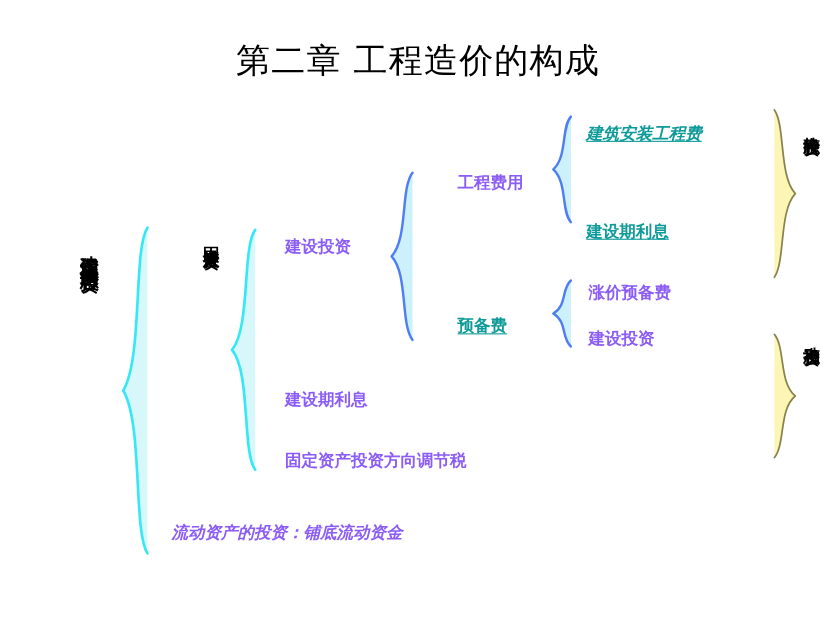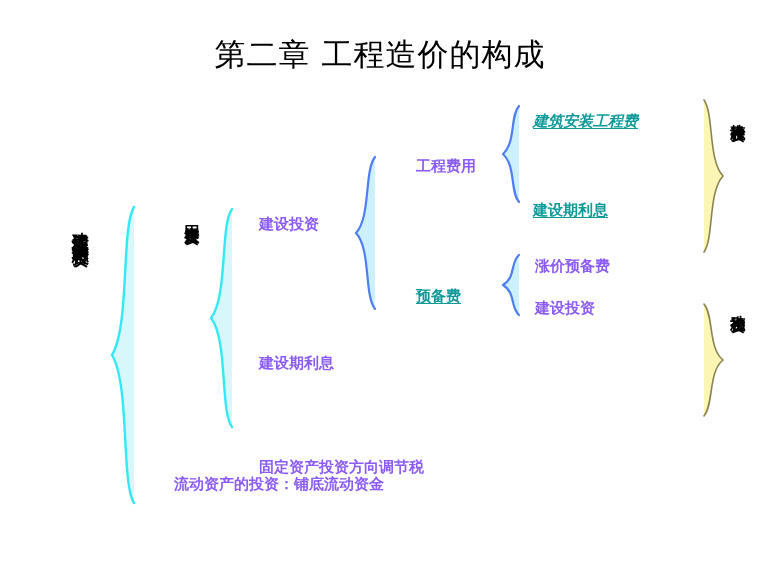--- a/index.html
+++ b/index.html
@@ -87,23 +87,23 @@
   <div class="brace" style="left:208px; top:207px;">
     <svg width="32" height="222" viewBox="0 0 32 222" aria-hidden="true">
       <path d="M24,2 C12,18 20,90 3,111 C20,132 12,204 24,220" fill="#d7f7fb" stroke="#35e8f5" stroke-width="2.4" stroke-linecap="round" stroke-linejoin="round"></path>
     </svg>
   </div>
 
   <div class="abs node" style="left:259px; top:216px;text-align:right;">建设投资</div>
 
   <div class="abs node" style="left:259px; top:355px;">建设期利息</div>
 
-  <div class="abs node" style="left:259px; top:411px;margin-top:48px;">固定资产投资方向调节税</div>
+  <div class="abs node" style="left:259px; top:411px;">固定资产投资方向调节税</div>
 
-  <div class="abs node" style="left:174px; top:476px;">流动资产的投资：铺底流动资金</div>
+  <div class="abs node" style="left:156px; top:476px;font-style:italic;">流动资产的投资：铺底流动资金</div>
 
   <div class="brace" style="left:353px; top:155px;">
     <svg width="30" height="156" viewBox="0 0 30 156" aria-hidden="true">
       <path d="M22,2 C11,16 18,62 3,78 C18,94 11,140 22,154" fill="#cdf1fb" stroke="#4f7df4" stroke-width="2.2" stroke-linecap="round" stroke-linejoin="round"></path>
     </svg>
   </div>
 
   <div class="abs node" style="left:416px; top:158px;">工程费用</div>
 
   <div class="abs node link" style="left:416px; top:288px;text-decoration:underline;">预备费</div>

